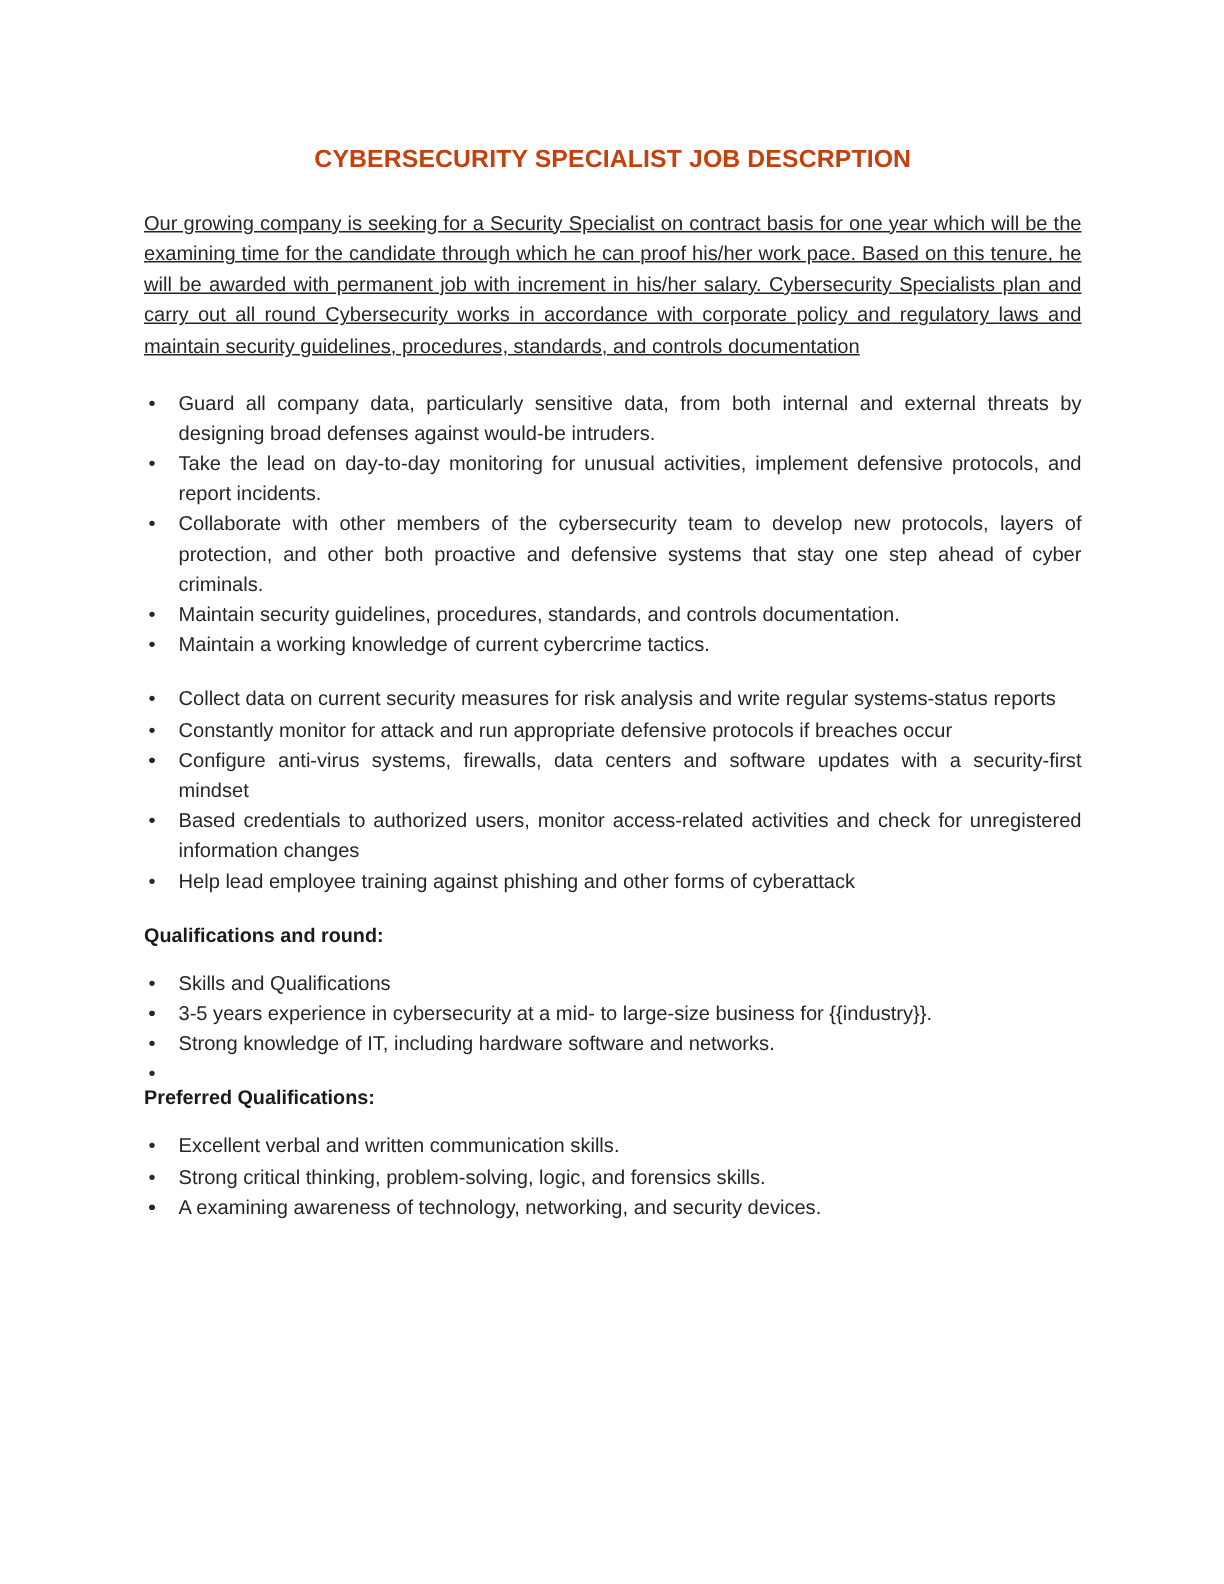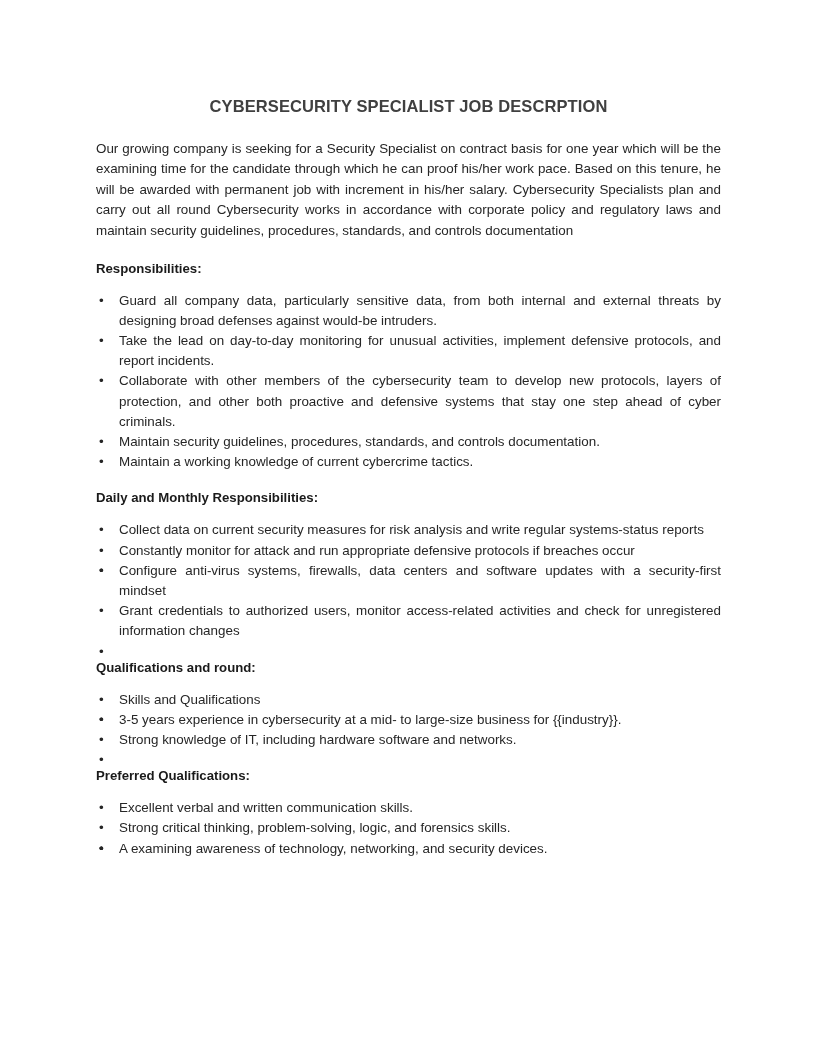--- a/index.html
+++ b/index.html
@@ -21,29 +21,30 @@
     padding: 96px 95px 72px 96px;
     background: #ffffff;
     position: relative;
   }
   .doc-title {
     font-size: 16.5px;
     font-weight: bold;
     text-align: center;
     letter-spacing: 0.1px;
     margin: 0 0 22px 0;
-    color: #404040;
+    color: #c2410c;
     line-height: 1.25;
   }
   .intro-paragraph {
     font-size: 13.4px;
     line-height: 20.6px;
     text-align: justify;
     text-justify: inter-word;
     margin: 0 0 17px 0;
+    text-decoration: underline;
   }
   .section-heading {
     font-size: 13.2px;
     font-weight: bold;
     line-height: 20px;
     margin: 0 0 12px 0;
     color: #1a1a1a;
   }
   .bullet-list {
     list-style: none;
@@ -77,38 +78,36 @@
 <body>
 
 <div class="page">
 
   <h1 class="doc-title">CYBERSECURITY SPECIALIST JOB DESCRPTION</h1>
 
   <p class="intro-paragraph">Our growing company is seeking for a Security Specialist on contract basis for one year which will be the examining time for the candidate through which he can proof his/her work pace. Based on this tenure, he will be awarded with permanent job with increment in his/her salary. Cybersecurity Specialists plan and carry out all round Cybersecurity works in accordance with corporate policy and regulatory laws and maintain security guidelines, procedures, standards, and controls documentation</p>
 
   <div id="sections-container">
       <div class="section-block">
-        <div class="section-heading">Responsibilities:</div>
         <ul class="bullet-list">
           <li class="bullet-item"><span class="bullet-marker">•</span><span>Guard all company data, particularly sensitive data, from both internal and external threats by designing broad defenses against would-be intruders.</span></li>
           <li class="bullet-item"><span class="bullet-marker">•</span><span>Take the lead on day-to-day monitoring for unusual activities, implement defensive protocols, and report incidents.</span></li>
           <li class="bullet-item"><span class="bullet-marker">•</span><span>Collaborate with other members of the cybersecurity team to develop new protocols, layers of protection, and other both proactive and defensive systems that stay one step ahead of cyber criminals.</span></li>
           <li class="bullet-item nojustify"><span class="bullet-marker">•</span><span>Maintain security guidelines, procedures, standards, and controls documentation.</span></li>
           <li class="bullet-item nojustify"><span class="bullet-marker">•</span><span>Maintain a working knowledge of current cybercrime tactics.</span></li>
         </ul>
       </div>
       <div class="section-block">
-        <div class="section-heading">Daily and Monthly Responsibilities:</div>
         <ul class="bullet-list">
           <li class="bullet-item"><span class="bullet-marker">•</span><span>Collect data on current security measures for risk analysis and write regular systems-status reports</span></li>
           <li class="bullet-item nojustify"><span class="bullet-marker">•</span><span>Constantly monitor for attack and run appropriate defensive protocols if breaches occur</span></li>
           <li class="bullet-item"><span class="bullet-marker">•</span></li>
           <li class="bullet-item"><span class="bullet-marker">•</span><span>Configure anti-virus systems, firewalls, data centers and software updates with a security-first mindset</span></li>
-          <li class="bullet-item"><span class="bullet-marker">•</span><span>Grant credentials to authorized users, monitor access-related activities and check for unregistered information changes</span></li>
-          <li class="bullet-item nojustify"><span class="bullet-marker">•</span></li>
+          <li class="bullet-item"><span class="bullet-marker">•</span><span>Based credentials to authorized users, monitor access-related activities and check for unregistered information changes</span></li>
+          <li class="bullet-item nojustify"><span class="bullet-marker">•</span><span>Help lead employee training against phishing and other forms of cyberattack</span></li>
         </ul>
       </div>
       <div class="section-block">
         <div class="section-heading">Qualifications and round:</div>
         <ul class="bullet-list">
           <li class="bullet-item nojustify"><span class="bullet-marker">•</span><span>Skills and Qualifications</span></li>
           <li class="bullet-item"><span class="bullet-marker">•</span></li>
           <li class="bullet-item nojustify"><span class="bullet-marker">•</span><span>3-5 years experience in cybersecurity at a mid- to large-size business for {{industry}}.</span></li>
           <li class="bullet-item nojustify"><span class="bullet-marker">•</span><span>Strong knowledge of IT, including hardware software and networks.</span></li>
           <li class="bullet-item nojustify"><span class="bullet-marker">•</span></li>

